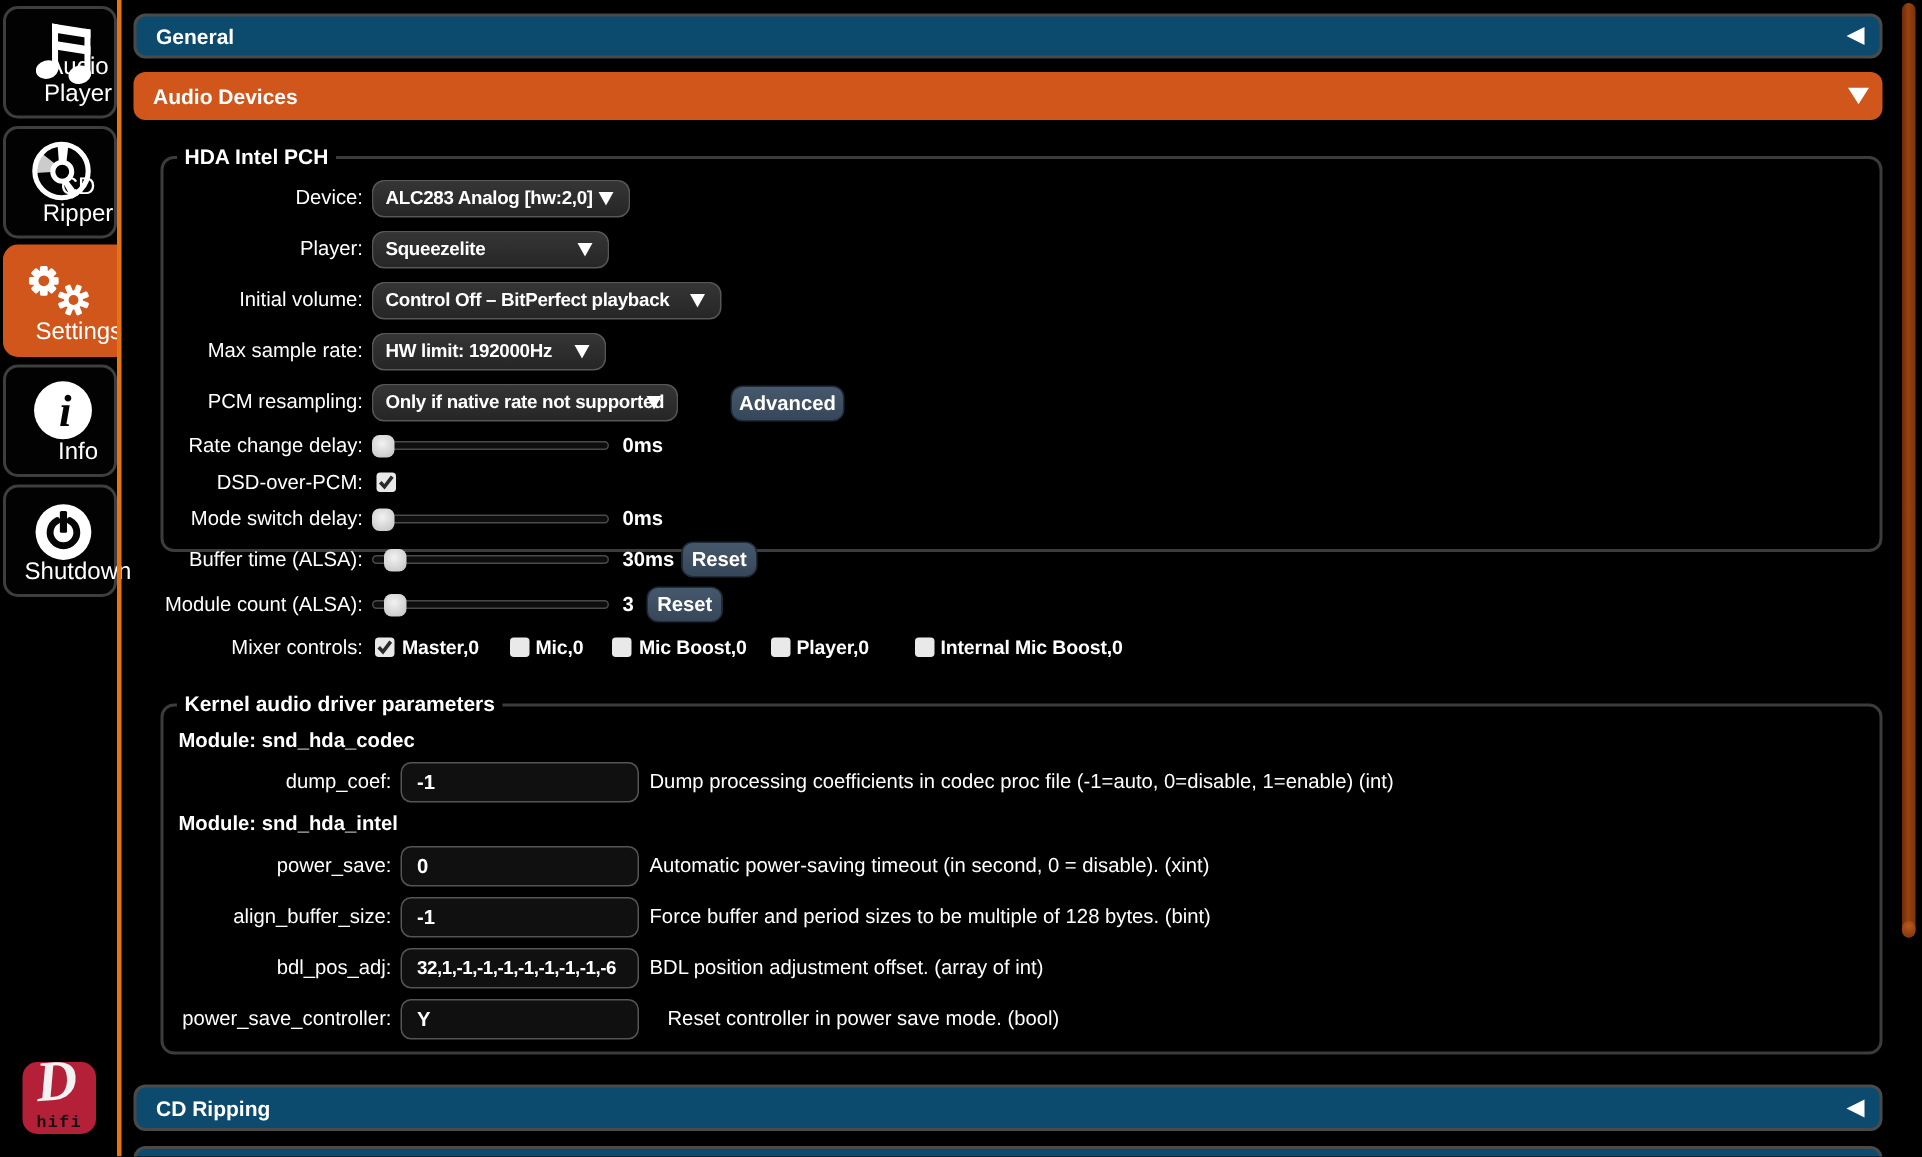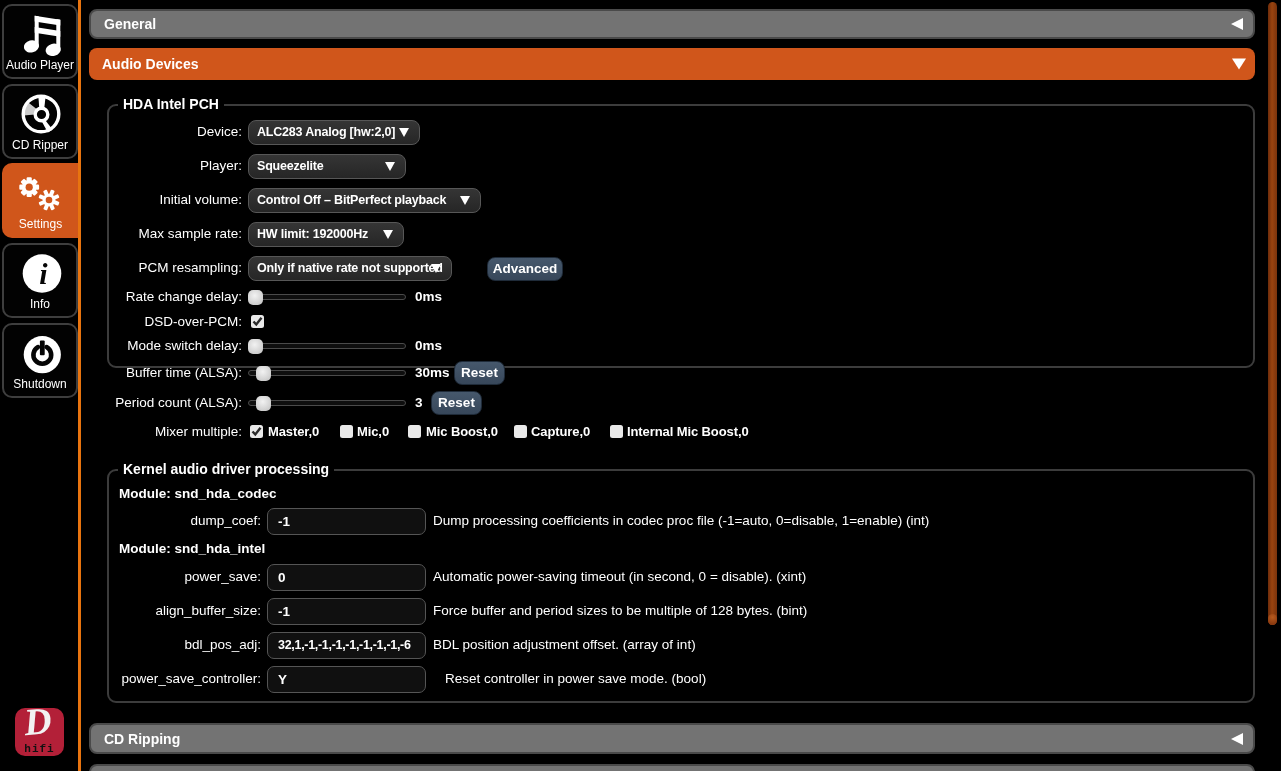--- a/index.html
+++ b/index.html
@@ -1,36 +1,36 @@
 <!DOCTYPE html>
 <html><head>
 <meta charset="utf-8">
 <style>
   html,body{margin:0;padding:0;}
   body{width:1281px;height:771px;background:#000;overflow:hidden;position:relative;
        font-family:"Liberation Sans",sans-serif;color:#fff;}
   
   .tile{position:absolute;left:2px;width:72px;height:71px;border:2px solid #3e3e3e;
         border-radius:10px;background:#020202;}
-  .tile .lbl{position:absolute;bottom:5px;left:0;width:100%;text-align:center;
-        font-size:12px;color:#fff;}
+  .tile .lbl{position:absolute;bottom:5px;left:12px;width:100%;text-align:center;
+        font-size:16px;color:#fff;}
   .tile svg{position:absolute;left:50%;transform:translateX(-50%);top:5px;}
   .tile.active{background:#d0561b;border:none;width:77px;height:75px;border-radius:10px 0 0 10px;}
   .tile.active svg{top:7px;}
   .tile.active .lbl{bottom:7px;}
   .divider{position:absolute;left:78px;top:0;width:3px;height:771px;background:#e8740f;}
   .logo{position:absolute;left:15px;top:708px;width:49px;height:48px;background:#b32038;
         border-radius:10px;overflow:hidden;}
   .logo .d{position:absolute;top:-9px;left:9px;font-family:"Liberation Serif",serif;
         font-style:italic;font-weight:bold;font-size:38px;color:#f2f2f2;transform:rotate(-5deg);}
   .logo .hifi{position:absolute;bottom:1px;left:0;width:100%;text-align:center;
         font-family:"Liberation Mono",monospace;font-weight:bold;font-size:11px;color:#111;letter-spacing:1px;}
   
   .hdr{position:absolute;left:89px;width:1166px;height:30px;box-sizing:border-box;
-       border:2px solid #4a4a4a;border-radius:8px;background:#737373;
+       border:2px solid #4a4a4a;border-radius:8px;background:#0c4a6e;
        font-size:14px;font-weight:bold;color:#fff;}
   .hdr .t{position:absolute;left:13px;top:50%;transform:translateY(-50%);}
   .hdr.orange{background:#d0561b;border:none;}
   .tri-l{position:absolute;right:10px;top:50%;transform:translateY(-50%);width:0;height:0;
        border-top:6.5px solid transparent;border-bottom:6.5px solid transparent;border-right:12px solid #fff;}
   .tri-d{position:absolute;right:9px;top:50%;transform:translateY(-50%);width:0;height:0;
        border-left:7px solid transparent;border-right:7px solid transparent;border-top:11px solid #fff;}
   
   .fs{position:absolute;left:107px;width:1148px;box-sizing:border-box;
       border:2px solid #3c3c3c;border-radius:9px;}
@@ -157,21 +157,21 @@
 <div class="hdr" style="top:723px;height:31px;">
     <span class="t">CD Ripping</span>
     <span class="tri-l"></span>
   </div>
 <div class="hdr" style="top:764px;height:20px;"></div>
 
 <div class="fs" style="top:104px;height:264px;text-decoration:underline;">
     <span class="leg">HDA Intel PCH</span>
   </div>
 <div class="fs" style="top:469px;height:234px;">
-    <span class="leg">Kernel audio driver processing</span>
+    <span class="leg">Kernel audio driver parameters</span>
   </div>
 
 <div class="lab" style="top:123px;">Device:</div>
 <div class="dd" style="top:120px;width:172px;">ALC283 Analog [hw:2,0]<span class="tri"></span></div>
 <div class="lab" style="top:157px;">Player:</div>
 <div class="dd" style="top:154px;width:158px;">Squeezelite<span class="tri"></span></div>
 <div class="lab" style="top:191px;">Initial volume:</div>
 <div class="dd" style="top:188px;width:233px;">Control Off – BitPerfect playback<span class="tri"></span></div>
 <div class="lab" style="top:225px;">Max sample rate:</div>
 <div class="dd" style="top:222px;width:156px;">HW limit: 192000Hz<span class="tri"></span></div>
@@ -195,39 +195,39 @@
 <div class="track" style="top:343px;"></div>
 <div class="thumb" style="left:248px;top:339px;"></div>
 <div class="val" style="top:337px;">0ms</div>
 
 <div class="lab" style="top:364px;">Buffer time (ALSA):</div>
 <div class="track" style="top:370px;"></div>
 <div class="thumb" style="left:256px;top:366px;"></div>
 <div class="val" style="top:364px;">30ms</div>
 <div class="btn" style="left:454px;top:361px;width:51px;">Reset</div>
 
-<div class="lab" style="top:394px;">Period count (ALSA):</div>
+<div class="lab" style="top:394px;">Module count (ALSA):</div>
 <div class="track" style="top:400px;"></div>
 <div class="thumb" style="left:256px;top:396px;"></div>
 <div class="val" style="top:394px;">3</div>
 <div class="btn" style="left:431px;top:391px;width:51px;">Reset</div>
 
-<div class="lab" style="top:423px;">Mixer multiple:</div>
+<div class="lab" style="top:423px;">Mixer controls:</div>
 <div class="cb" style="left:250px;top:425px;">
     <svg width="13" height="13" viewBox="0 0 13 13">
       <path d="M2.5 6.5 L5.3 9.5 L10.5 2.8" fill="none" stroke="#2b2b2b" stroke-width="2.4"></path>
     </svg>
   </div>
 <div class="ct" style="left:268px;top:423px;">Master,0</div>
 <div class="cb" style="left:340px;top:425px;"></div>
 <div class="ct" style="left:357px;top:423px;">Mic,0</div>
 <div class="cb" style="left:408px;top:425px;"></div>
 <div class="ct" style="left:426px;top:423px;">Mic Boost,0</div>
 <div class="cb" style="left:514px;top:425px;"></div>
-<div class="ct" style="left:531px;top:423px;">Capture,0</div>
+<div class="ct" style="left:531px;top:423px;">Player,0</div>
 <div class="cb" style="left:610px;top:425px;"></div>
 <div class="ct" style="left:627px;top:423px;">Internal Mic Boost,0</div>
 
 <div class="mod" style="top:485px;">Module: snd_hda_codec</div>
 <div class="lab2" style="top:512px;">dump_coef:</div>
 <div class="inp" style="top:508px;">-1</div>
 <div class="desc" style="top:512px;">Dump processing coefficients in codec proc file (-1=auto, 0=disable, 1=enable) (int)</div>
 <div class="mod" style="top:540px;">Module: snd_hda_intel</div>
 <div class="lab2" style="top:568px;">power_save:</div>
 <div class="inp" style="top:564px;">0</div>

